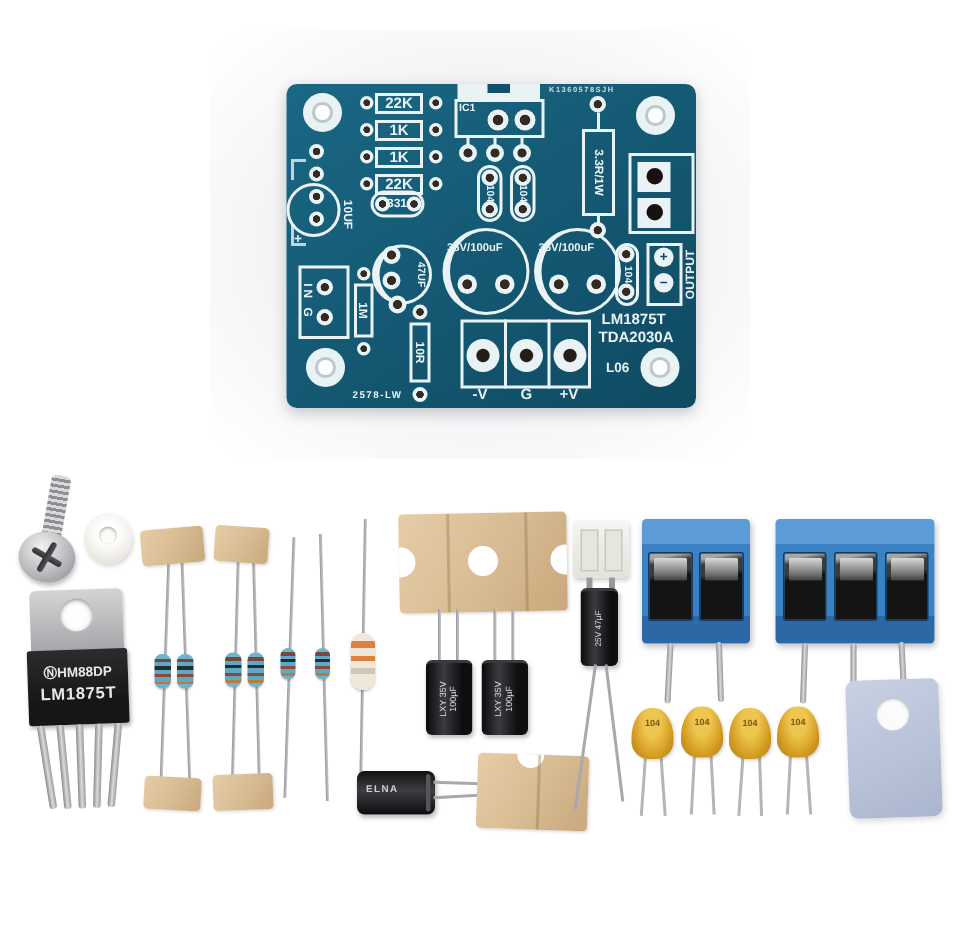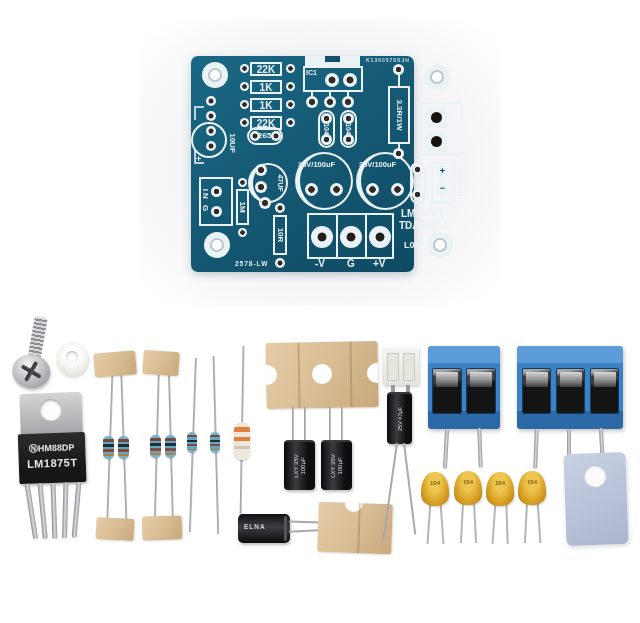--- a/index.html
+++ b/index.html
@@ -2,21 +2,21 @@
 <html><head>
 <meta charset="utf-8">
 <style>
   html,body{margin:0;padding:0;background:#fff;}
   .stage{position:relative;width:640px;height:623px;background:#ffffff;overflow:hidden;
          font-family:"Liberation Sans",sans-serif;}
   .a{position:absolute;}
   
   .photo-bg{left:140px;top:20px;width:360px;height:286px;
             background:radial-gradient(ellipse at 50% 50%,#f4f4f6 55%,#ffffff 95%);}
-  .pcb{left:191px;top:56px;width:223px;height:216px;border-radius:7px;
+  .pcb{left:191px;top:56px;width:273px;height:216px;border-radius:7px;
        background:linear-gradient(145deg,#1a6884 0%,#155a75 45%,#0f4a62 100%);
        box-shadow:0 3px 9px rgba(40,60,70,.25);}
   .sbox{border:2px solid #e9f2f5;color:#e9f2f5;font-weight:bold;display:flex;
         align-items:center;justify-content:center;box-sizing:border-box;}
   .obox{border:2px solid #e9f2f5;box-sizing:border-box;}
   .hl{position:absolute;color:#e9f2f5;font-weight:bold;white-space:nowrap;}
   .vl{position:absolute;color:#e9f2f5;font-weight:bold;white-space:nowrap;
       transform:translate(-50%,-50%) rotate(90deg);}
   .vlu{position:absolute;color:#e9f2f5;font-weight:bold;white-space:nowrap;
       transform:translate(-50%,-50%) rotate(-90deg);}
@@ -107,21 +107,21 @@
     <div class="pad" style="left:49px;top:26px;width:9px;height:9px;"></div>
     <div class="pad" style="left:95px;top:26px;width:9px;height:9px;"></div>
     <div class="pad" style="left:49px;top:44px;width:9px;height:9px;"></div>
     <div class="pad" style="left:95px;top:44px;width:9px;height:9px;"></div>
     <div class="pad" style="left:49px;top:62px;width:9px;height:9px;"></div>
     <div class="pad" style="left:95px;top:62px;width:9px;height:9px;"></div>
 
     <div class="a obox" style="left:56px;top:71px;width:36px;height:18px;border-radius:9px;"></div>
     <div class="pad" style="left:59px;top:75px;width:10px;height:10px;"></div>
     <div class="pad" style="left:80px;top:75px;width:10px;height:10px;"></div>
-    <div class="hl" style="left:67px;top:75px;font-size:8px;">265</div>
+    <div class="hl" style="left:67px;top:75px;font-size:8px;">331</div>
 
     <div class="coutline" style="left:0px;top:66px;width:36px;height:36px;"></div>
     <div class="pad" style="left:15px;top:40px;width:10px;height:10px;"></div>
     <div class="pad" style="left:15px;top:55px;width:10px;height:10px;"></div>
     <div class="pad" style="left:15px;top:70px;width:10px;height:10px;"></div>
     <div class="pad" style="left:15px;top:85px;width:10px;height:10px;"></div>
     <div class="vl" style="left:41px;top:87px;font-size:8px;">10UF</div>
     <div class="hl" style="left:5px;top:98px;font-size:9px;">+</div>
 
     <div class="a obox" style="left:8px;top:121px;width:34px;height:49px;"></div>

